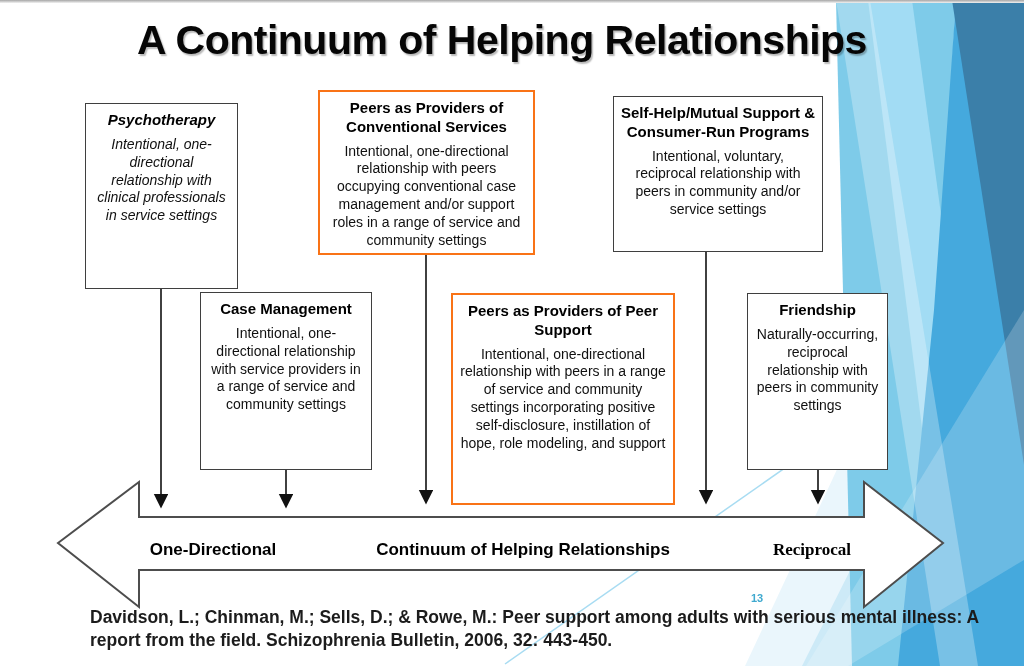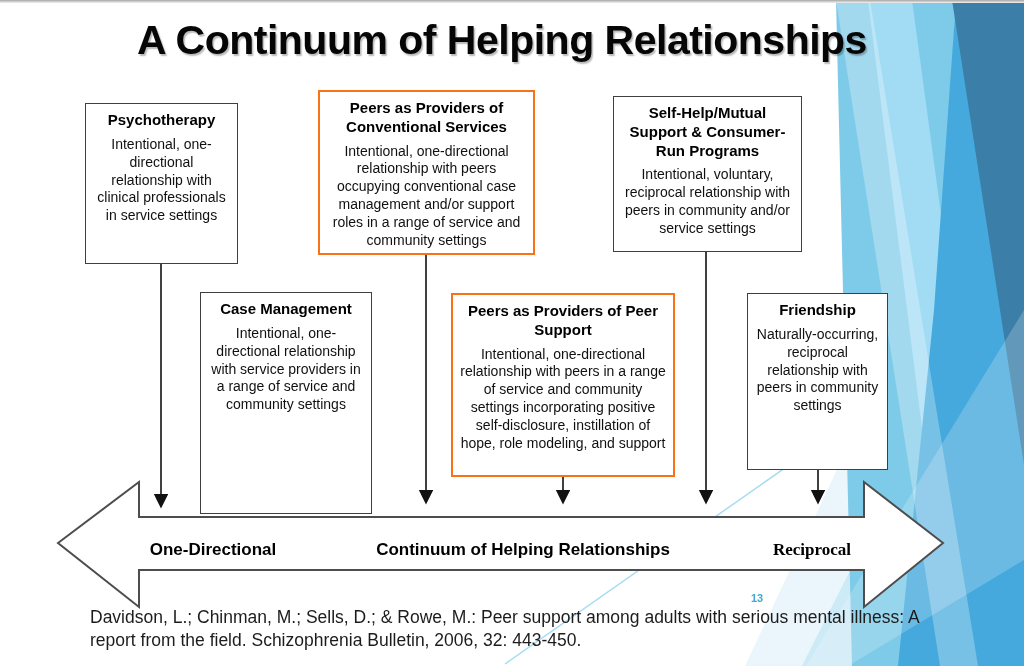--- a/index.html
+++ b/index.html
@@ -21,38 +21,38 @@
   }
 
   .box {
     position:absolute; z-index:3; box-sizing:border-box; background:#ffffff;
     border:1.8px solid #3f3f3f; text-align:center; padding:7px 6px 0 6px;
   }
   .box.teal { border:2px solid #f97316; }
   .box-title { font-weight:bold; font-size:15px; line-height:1.25; color:#000; }
   .box-body  { margin-top:6px; font-size:14px; line-height:1.28; color:#101010; }
 
-  .b1 { left:85px;  top:103px; width:153px; height:161px; }
+  .b1 { left:85px;  top:103px; width:153px; height:186px;font-style:italic; }
   .b2 { left:318px; top:90px;  width:217px; height:165px; }
-  .b3 { left:613px; top:96px;  width:189px; height:156px; }
-  .b4 { left:200px; top:292px; width:172px; height:222px; }
-  .b5 { left:451px; top:293px; width:224px; height:184px; }
+  .b3 { left:613px; top:96px;  width:210px; height:156px; }
+  .b4 { left:200px; top:292px; width:172px; height:178px; }
+  .b5 { left:451px; top:293px; width:224px; height:212px; }
   .b6 { left:747px; top:293px; width:141px; height:177px; }
 
   .arrow-label {
     position:absolute; z-index:3; transform:translateX(-50%);
     font-weight:bold; font-size:17px; color:#000; white-space:nowrap;
   }
   .al1 { left:213px; top:540px;text-align:right; }
   .al2 { left:523px; top:540px; }
   .al3 { left:812px; top:540px;font-family:Liberation Serif, serif; }
 
   .citation {
     position:absolute; left:90px; top:606px; z-index:3;
-    font-size:17.5px; line-height:1.32; color:#1c1c1c; white-space:nowrap;
+    font-size:17.5px; line-height:1.32; color:#1c1c1c; white-space:nowrap;font-weight:bold;
   }
   .page-num {
     position:absolute; left:751px; top:592px; z-index:3;
     font-size:11px; font-weight:bold; color:#3fa9cf;
   }
 </style>
 </head>
 <body>
 
 <div class="slide">

